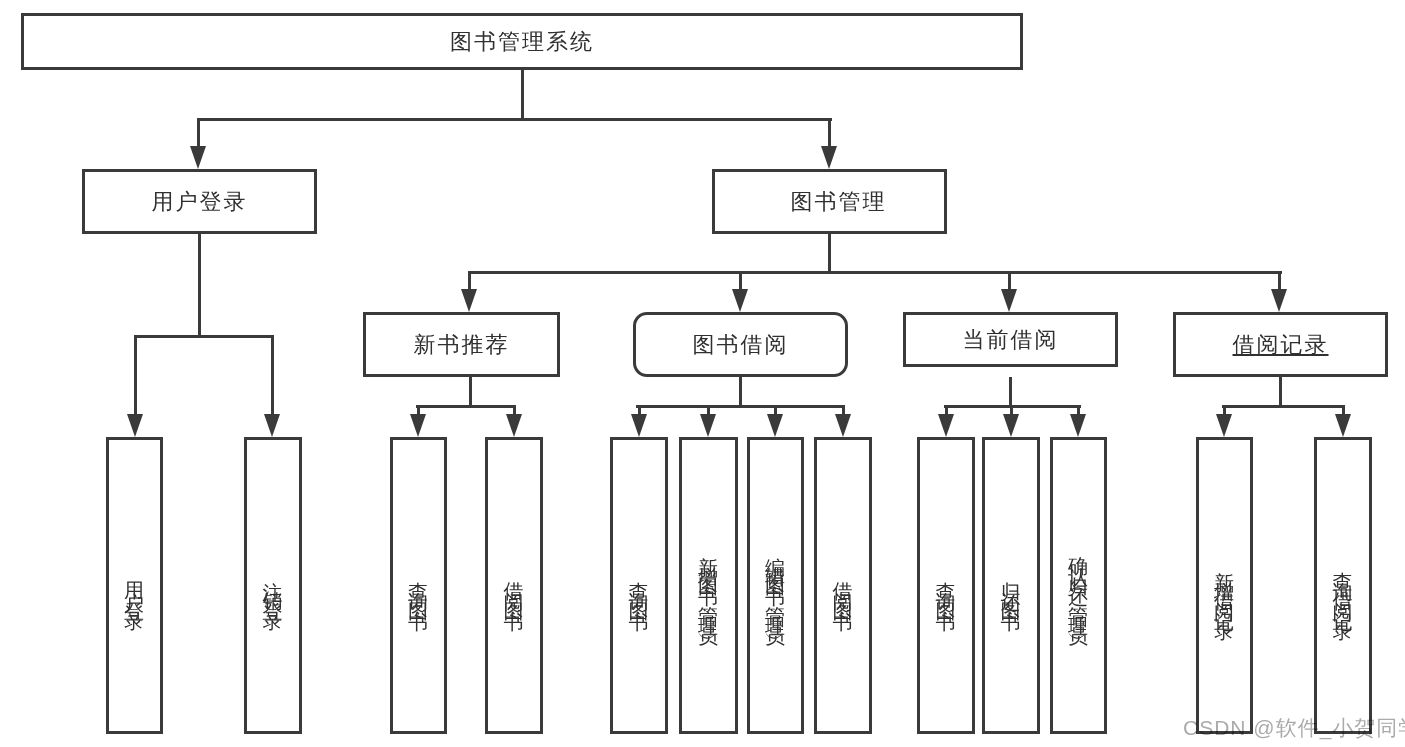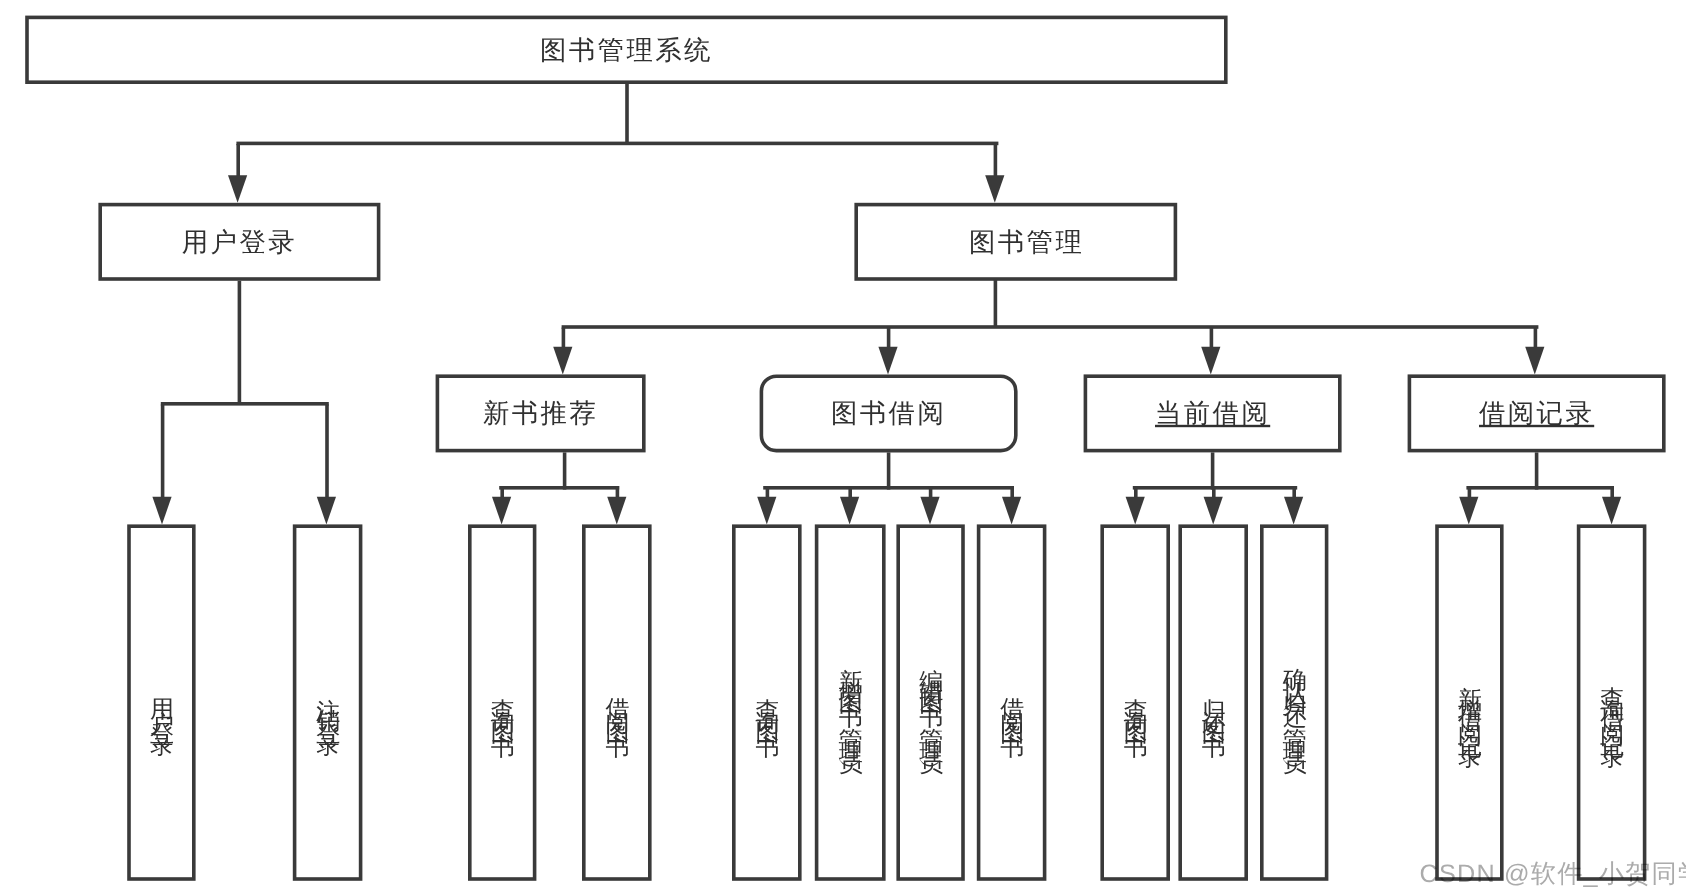--- a/index.html
+++ b/index.html
@@ -72,21 +72,21 @@
     <div class="hl" style="left:197px;top:118px;width:635px;"></div>
     <div class="vl" style="left:197px;top:120px;height:28px;"></div>
     <div class="arrow" style="left:190px;top:146px;"></div>
     <div class="vl" style="left:828px;top:120px;height:28px;"></div>
     <div class="arrow" style="left:821px;top:146px;"></div>
   </div>
 
   <div class="node" style="left:82px;top:169px;width:235px;height:65px;">
     <span>用户登录</span>
   </div>
-  <div class="node" style="left:712px;top:169px;width:269px;height:65px;padding-left:18px;">
+  <div class="node" style="left:712px;top:169px;width:235px;height:65px;padding-left:18px;">
     <span>图书管理</span>
   </div>
 
   <div>
     <div class="vl" style="left:198px;top:234px;height:103px;"></div>
     <div class="hl" style="left:134px;top:335px;width:140px;"></div>
     <div class="vl" style="left:134px;top:337px;height:78px;"></div>
     <div class="arrow" style="left:127px;top:414px;"></div>
     <div class="vl" style="left:271px;top:337px;height:78px;"></div>
     <div class="arrow" style="left:264px;top:414px;"></div>
@@ -98,27 +98,27 @@
     <div class="vl" style="left:468px;top:273px;height:18px;"></div>
     <div class="arrow" style="left:461px;top:289px;"></div>
     <div class="vl" style="left:739px;top:273px;height:18px;"></div>
     <div class="arrow" style="left:732px;top:289px;"></div>
     <div class="vl" style="left:1008px;top:273px;height:18px;"></div>
     <div class="arrow" style="left:1001px;top:289px;"></div>
     <div class="vl" style="left:1278px;top:273px;height:18px;"></div>
     <div class="arrow" style="left:1271px;top:289px;"></div>
   </div>
 
-  <div class="node" style="left:363px;top:312px;width:175px;height:65px;">
+  <div class="node" style="left:363px;top:312px;width:197px;height:65px;">
     <span>新书推荐</span>
   </div>
   <div class="node" style="left:633px;top:312px;width:215px;height:65px;border-radius:14px;">
     <span>图书借阅</span>
   </div>
-  <div class="node" style="left:903px;top:312px;width:215px;height:65px;text-decoration:underline;">
+  <div class="node" style="left:903px;top:312px;width:215px;height:55px;">
     <span>当前借阅</span>
   </div>
   <div class="node" style="left:1173px;top:312px;width:215px;height:65px;text-decoration:underline;">
     <span>借阅记录</span>
   </div>
 
   <div>
     <div class="vl" style="left:469px;top:377px;height:31px;"></div>
     <div class="hl" style="left:416px;top:405px;width:100px;"></div>
     <div class="vl" style="left:417px;top:405px;height:11px;"></div>

